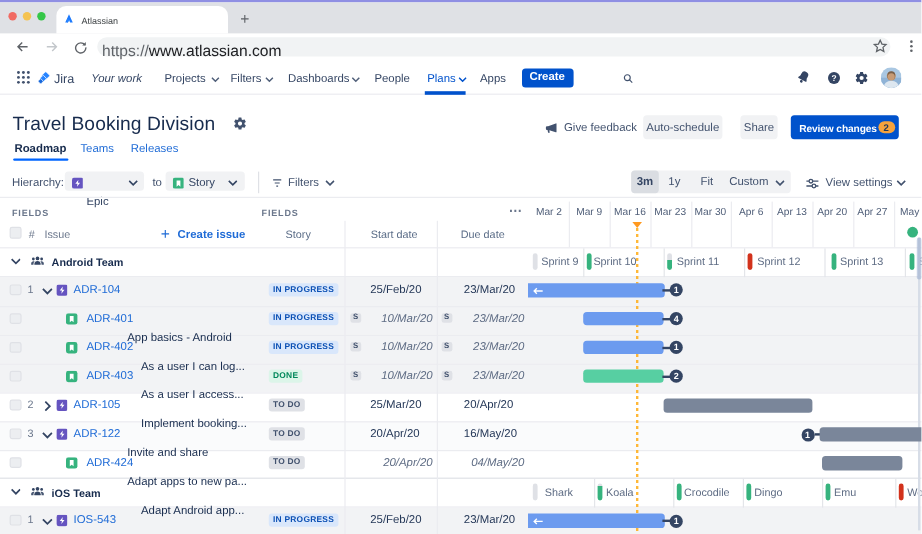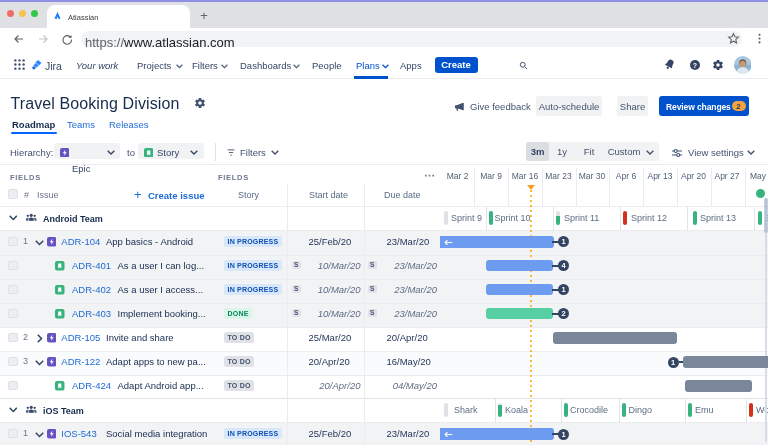--- a/index.html
+++ b/index.html
@@ -54,21 +54,21 @@
 .colline { position:absolute; top:19px; width:1px; height:262px; background:#ebecf0; }
 .weekline { position:absolute; top:3px; width:1px; height:38px; background:#ebecf0; }
 .weeklab { position:absolute; top:6px; width:40px; margin-left:-20px; text-align:center; font-size:8.5px; color:#505f79; }
 .phead { position:absolute; top:8px; font-size:7.5px; font-weight:700; color:#6b778c; letter-spacing:0.7px; }
 .chead { position:absolute; top:25px; font-size:9px; color:#5a6c87; }
 .row { position:absolute; left:0; width:768px; height:24px; }
 .rowb { position:absolute; left:0; width:768px; height:1px; background:#ebecf0; }
 .grayrow { background:#f2f3f5; }
 .teamname { font-size:9px; font-weight:700; color:#172b4d; }
 .key { font-size:9.5px; color:#1f6bd6; }
-.summ { font-size:9.5px; color:#172b4d; }
+.summ { font-size:9.5px; color:#172b4d;margin-top:40px; }
 .num { font-size:9px; color:#6b778c; }
 .cb { position:absolute; left:8px; width:9.5px; height:9.5px; background:#eceef1; border:1px solid #dfe1e6; border-radius:2px; }
 .pill { position:absolute; left:224px; height:11px; border-radius:2.5px; font-size:7px; font-weight:700; letter-spacing:0.2px; line-height:11.5px; padding:0 3.5px; }
 .pill.ip { background:#d9e7fb; color:#0b50b4; }
 .pill.td { background:#dfe1e6; color:#42526e; }
 .pill.dn { background:#dcf5e9; color:#00875a; }
 .date { position:absolute; font-size:9.5px; color:#253858;margin-left:17px; }
 .idate { position:absolute; font-size:9.5px; font-style:italic; color:#5e6c84; text-align:right; }
 .schip { position:absolute; width:8.5px; height:8.5px; background:#dfe1e6; border-radius:2px; color:#42526e; font-size:6.5px; font-weight:700; text-align:center; line-height:8.5px; }
 .bar { position:absolute; height:11.5px; border-radius:3px; }

